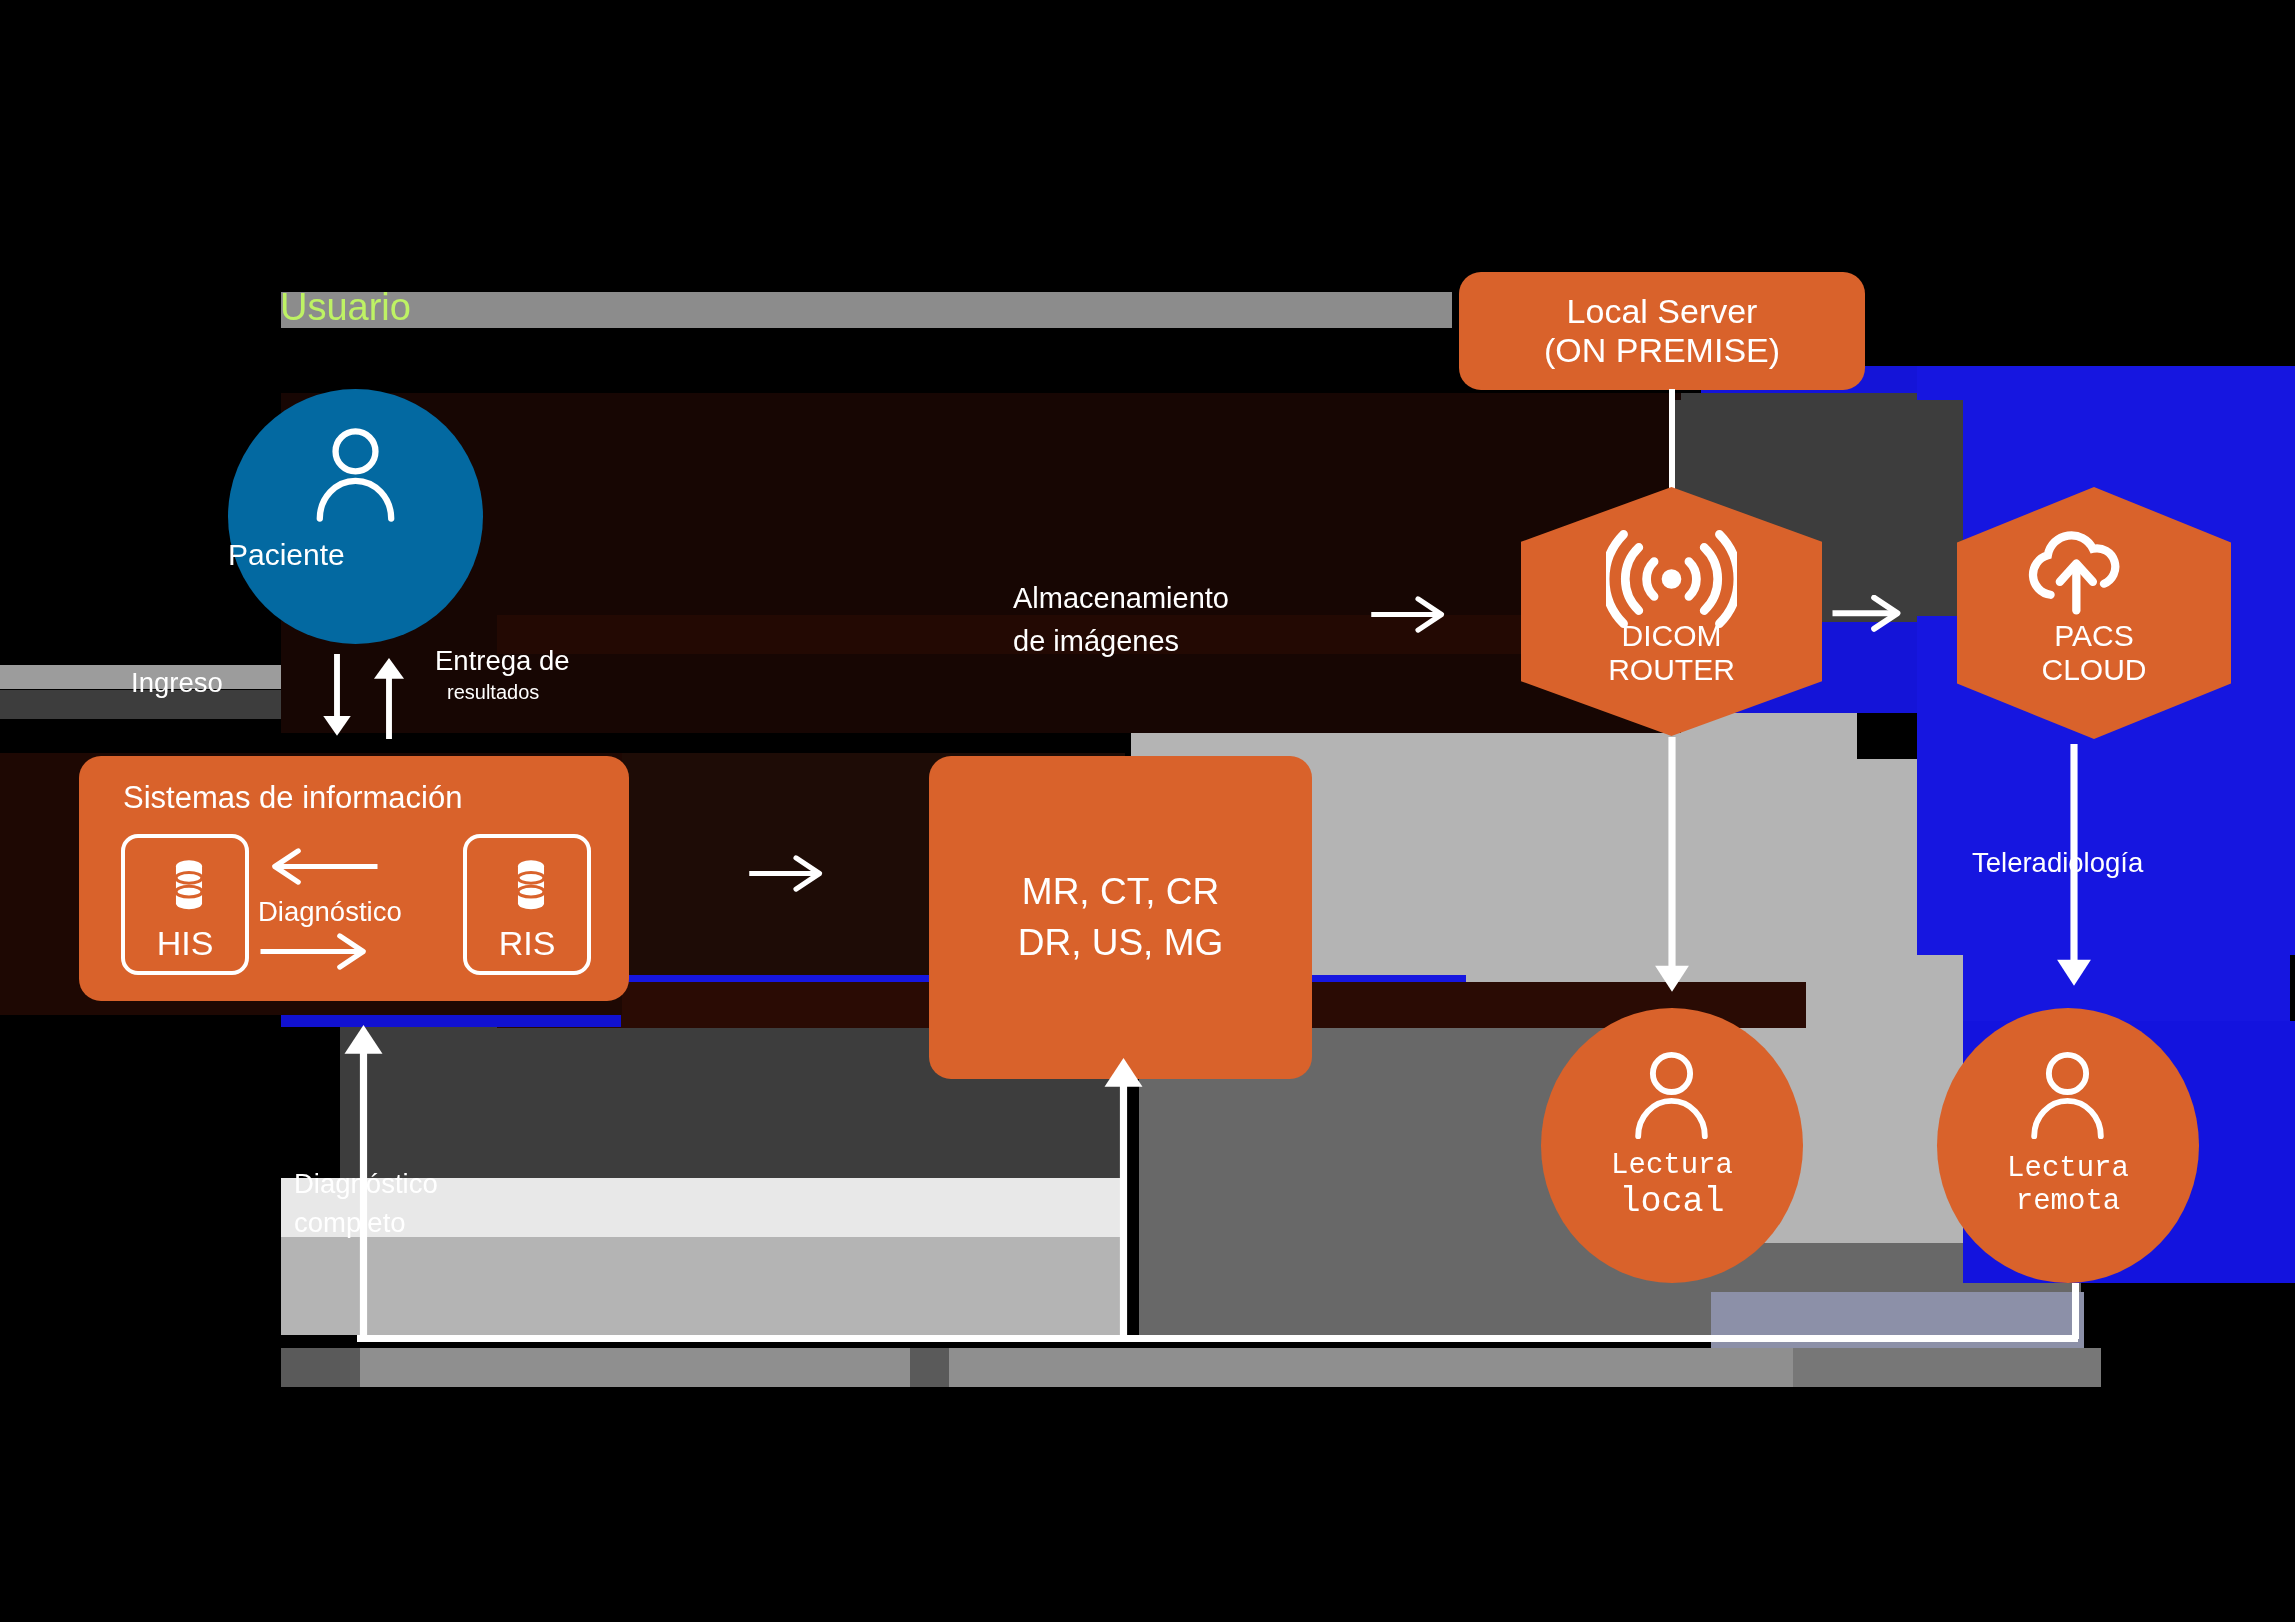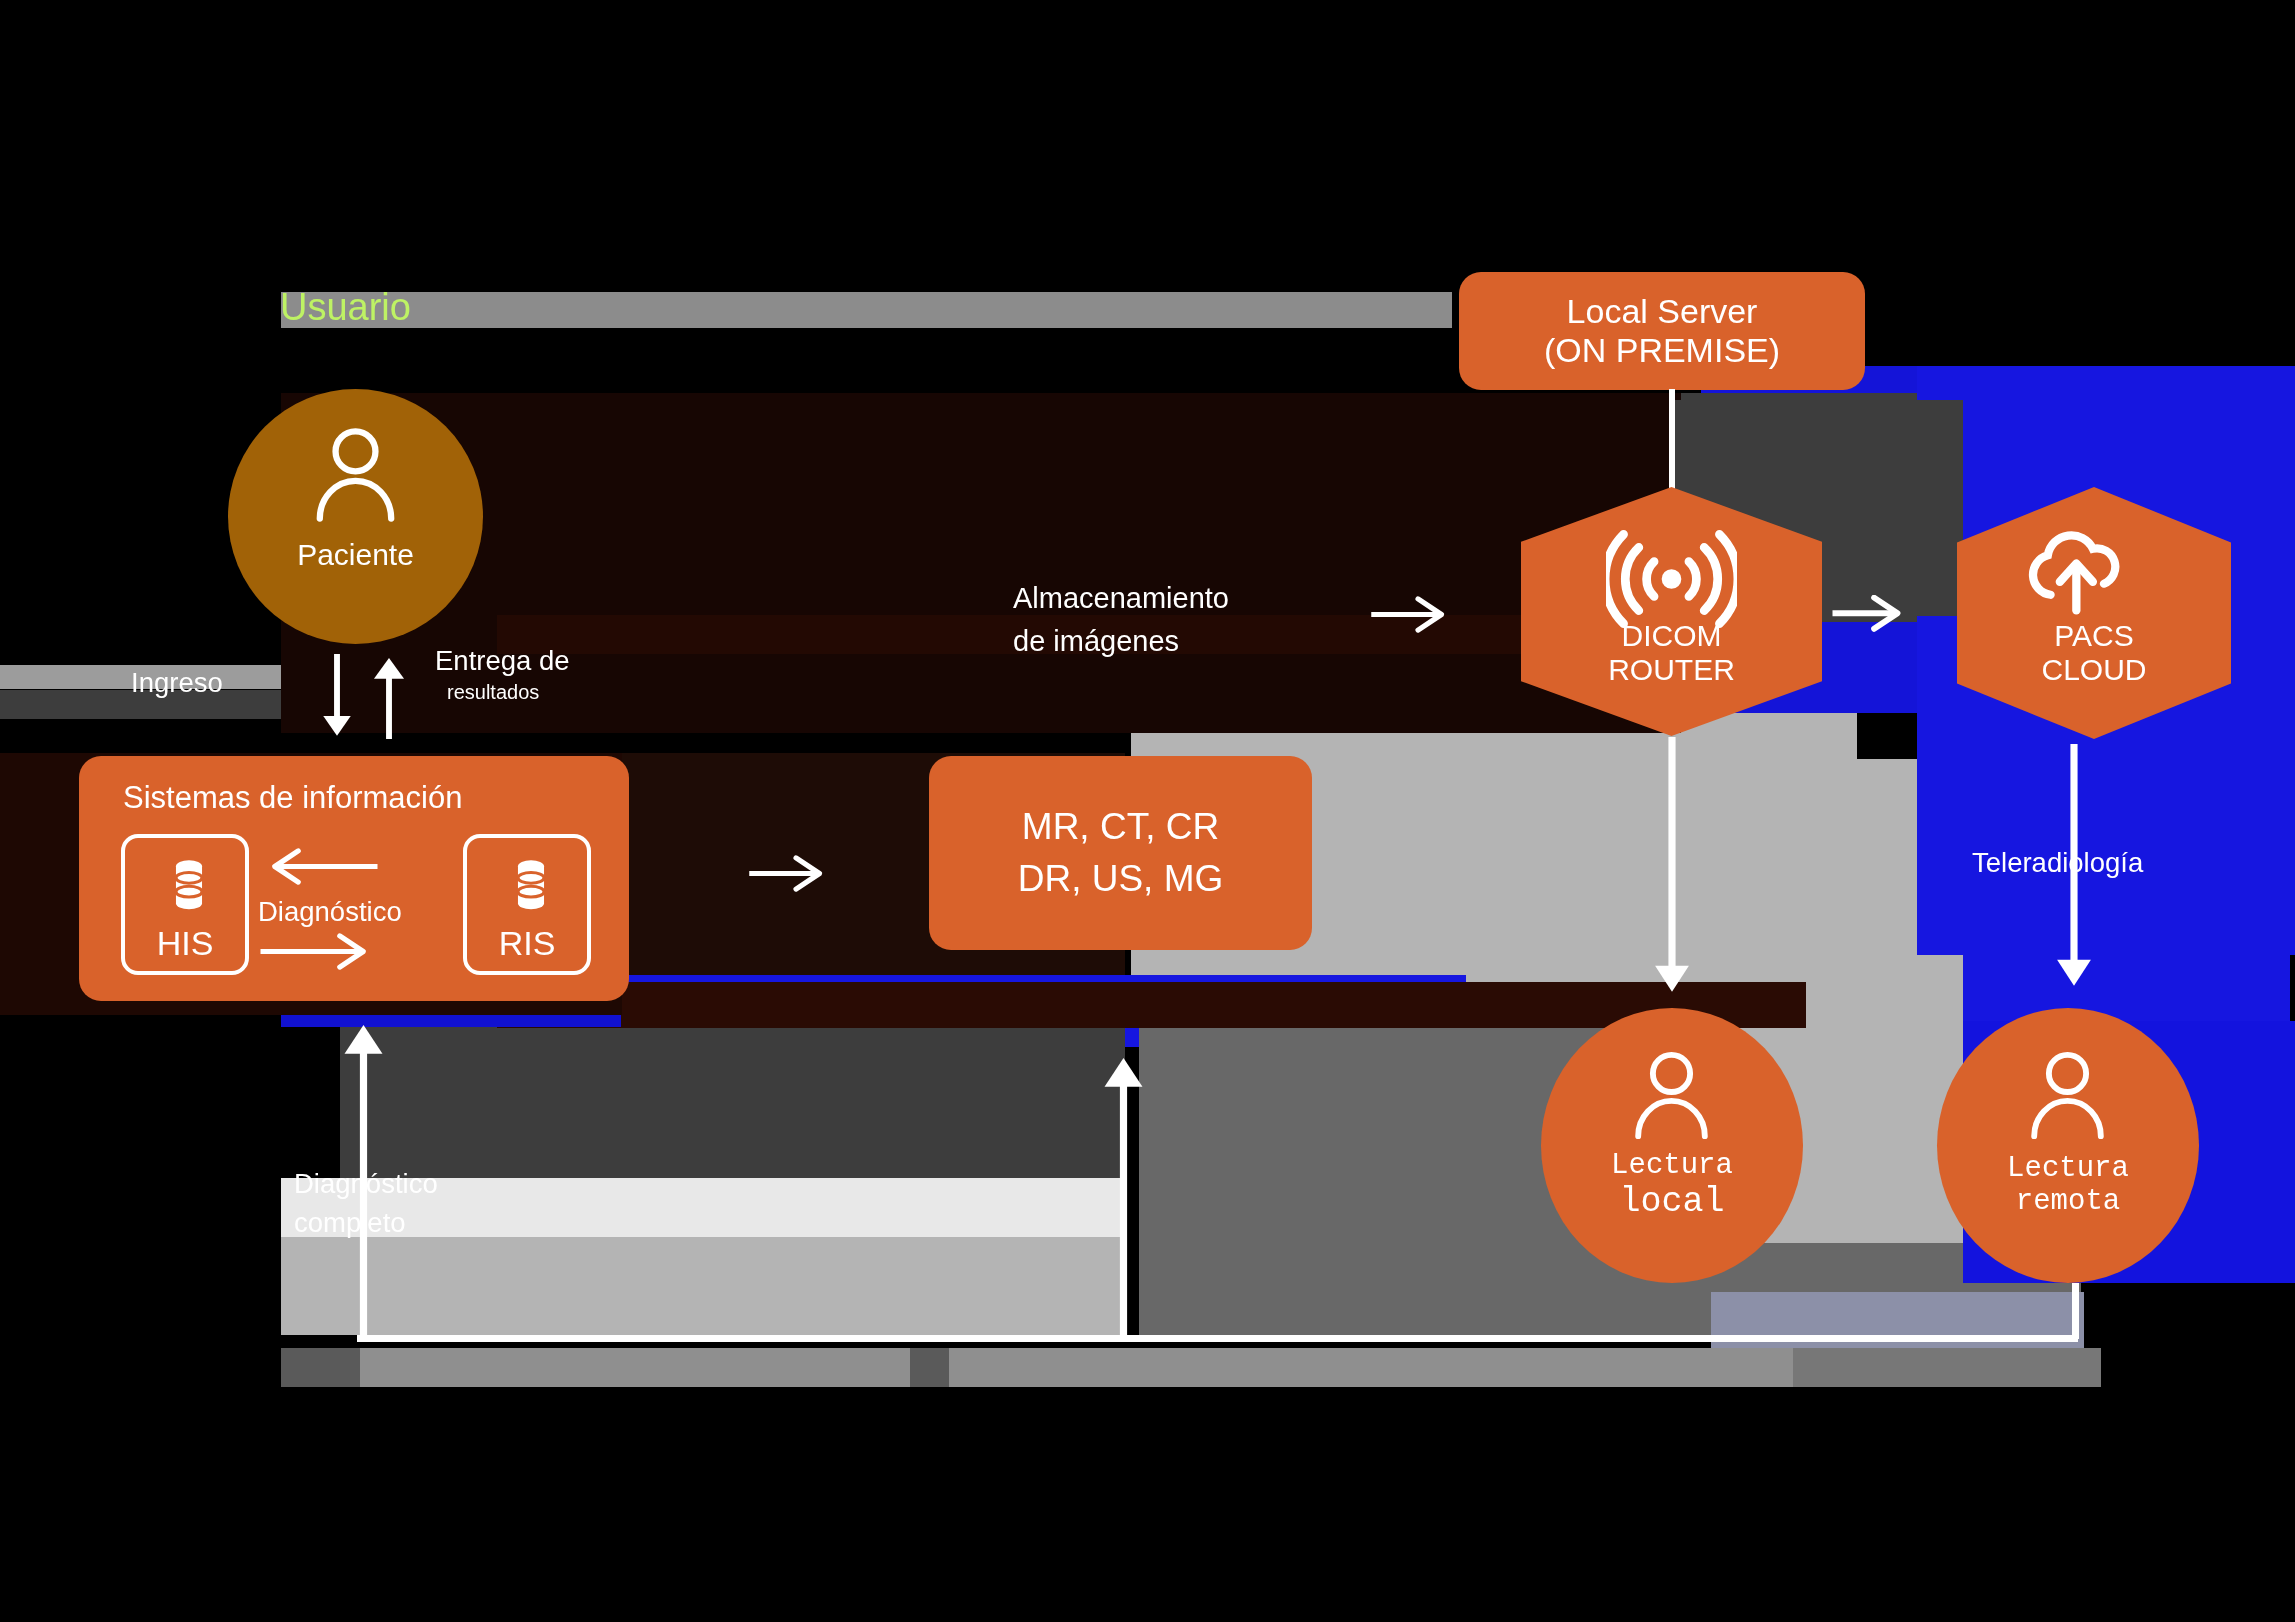--- a/index.html
+++ b/index.html
@@ -26,25 +26,25 @@
     box-sizing: border-box;
     display: flex;
     align-items: center;
     justify-content: center;
     text-align: center;
     color: #FFFFFF;
   }
 
   .circle {
     position: absolute;
-    background: #a16207;
+    background: #0369a1;
     border-radius: 50%;
     display: flex;
     flex-direction: column;
-    align-items: center;
+    align-items: flex-start;
     justify-content: center;
     color: #FFFFFF;
   }
 
   .ellipse {
     position: absolute;
     background: #D9622B;
     border-radius: 50%;
     display: flex;
     flex-direction: column;
@@ -185,21 +185,21 @@
   <svg class="svgwrap" style="left:260px; top:932px; width:118px; height:39px;" viewBox="0 0 180 60">
     <line x1="0" y1="30" x2="152" y2="30" stroke="#FFFFFF" stroke-width="8"></line>
     <polyline points="122,6 158,30 122,54" fill="none" stroke="#FFFFFF" stroke-width="8" stroke-linecap="round" stroke-linejoin="round"></polyline>
   </svg>
 
   <svg class="svgwrap" style="left:749px; top:854px; width:85px; height:39px;" viewBox="0 0 130 60">
     <line x1="0" y1="30" x2="102" y2="30" stroke="#FFFFFF" stroke-width="8"></line>
     <polyline points="72,6 108,30 72,54" fill="none" stroke="#FFFFFF" stroke-width="8" stroke-linecap="round" stroke-linejoin="round"></polyline>
   </svg>
 
-  <div class="rrect" style="left:929px; top:756px; width:383px; height:194px; flex-direction:column;">
+  <div class="rrect" style="left:929px; top:756px; width:383px; height:323px; flex-direction:column;">
     <span style="font-size:37px;">MR, CT, CR</span>
     <span style="font-size:37px; margin-top:9.2px;">DR, US, MG</span>
   </div>
 
   <div class="lbl" style="left:1013px; top:582px; font-size:29px;">Almacenamiento</div>
   <div class="lbl" style="left:1013px; top:625px; font-size:29px;">de imágenes</div>
   <svg class="svgwrap" style="left:1371px; top:595px; width:85px; height:39px;" viewBox="0 0 130 60">
     <line x1="0" y1="30" x2="102" y2="30" stroke="#FFFFFF" stroke-width="8"></line>
     <polyline points="72,6 108,30 72,54" fill="none" stroke="#FFFFFF" stroke-width="8" stroke-linecap="round" stroke-linejoin="round"></polyline>
   </svg>

